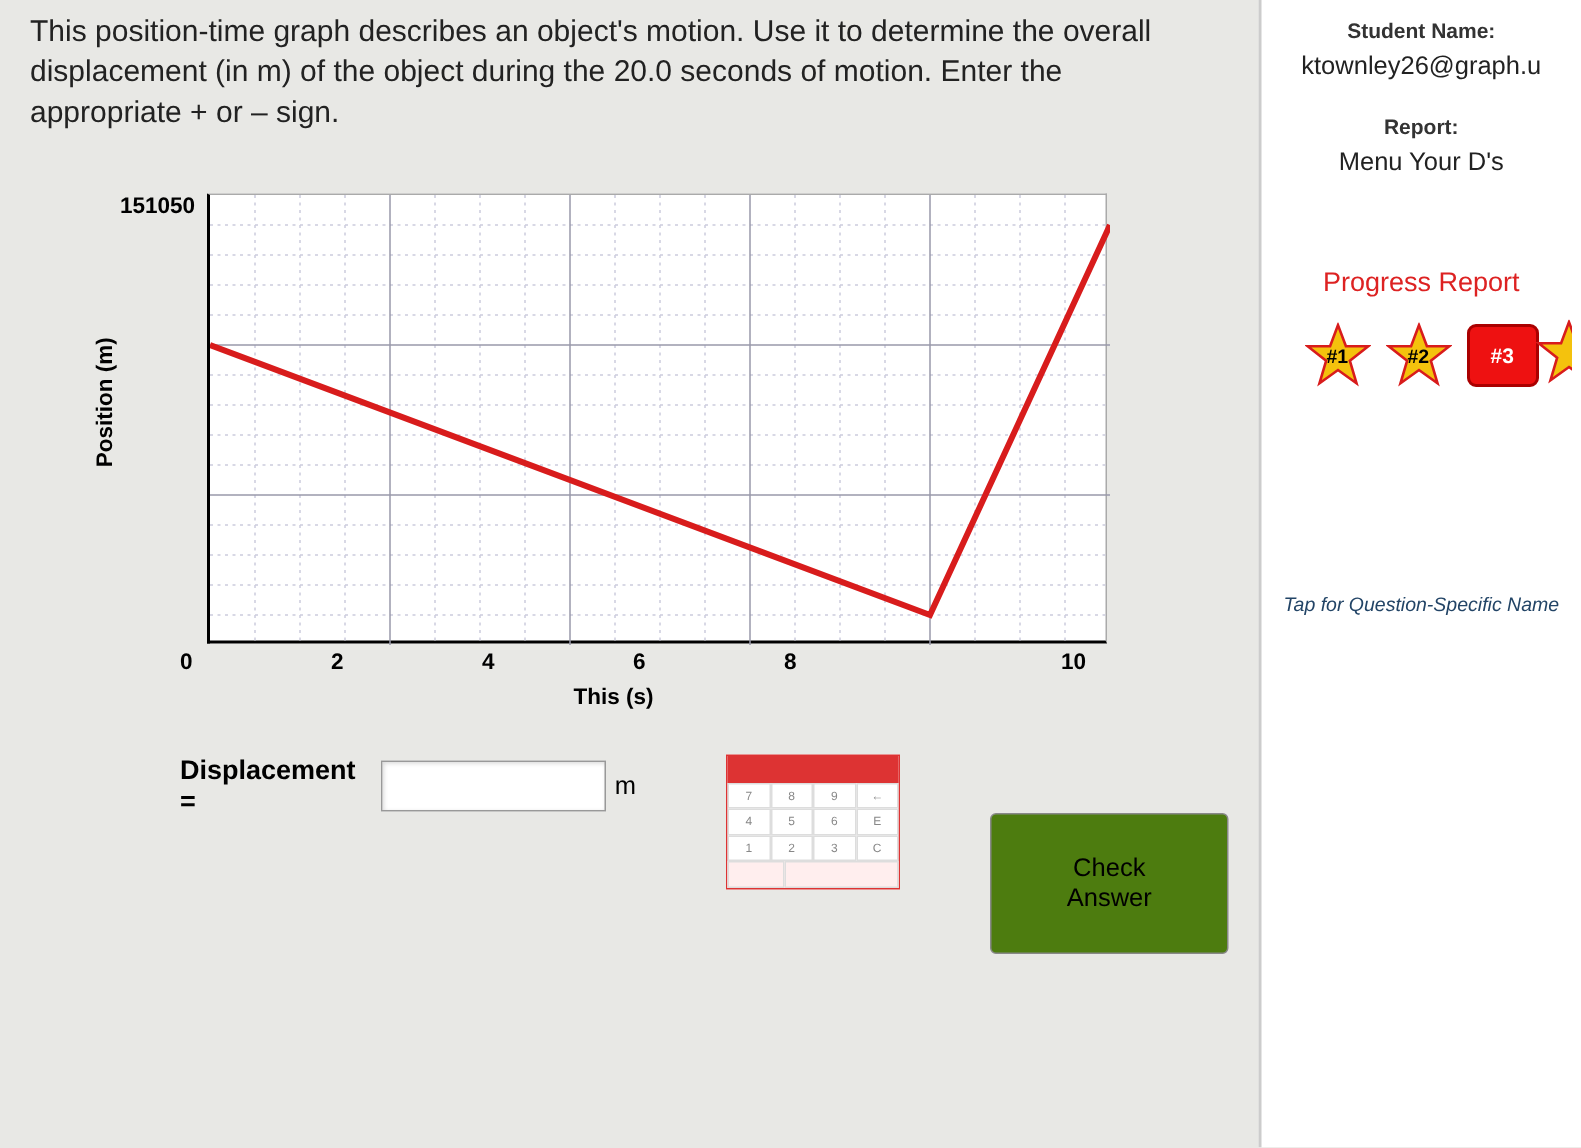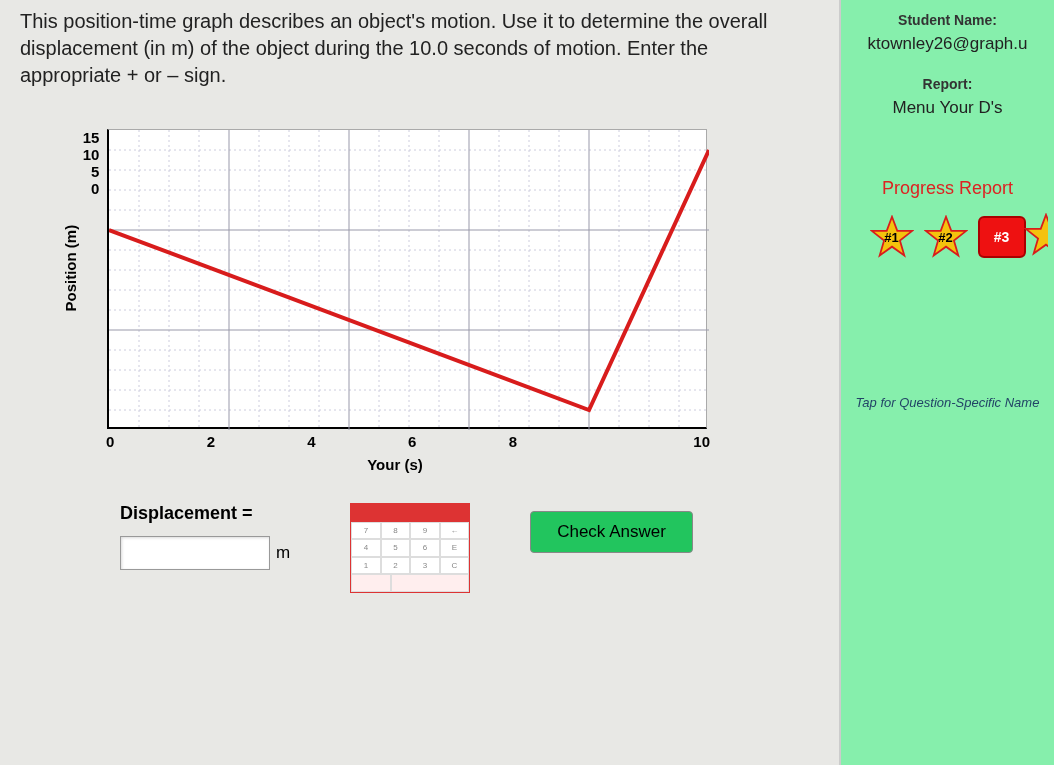--- a/index.html
+++ b/index.html
@@ -33,21 +33,21 @@
     transform: rotate(-90deg);
     font-weight: bold;
     font-size: 15px;
     white-space: nowrap;
     width: 20px;
   }
   .chart-inner { display: flex; flex-direction: column; align-items: center; }
   .plot-row { display: flex; }
   .yticks {
     display: flex;
-    flex-direction: column;
+    flex-direction: row;
     justify-content: flex-start;
     height: 300px;
     margin-right: 8px;
     text-align: right;
     font-weight: bold;
     font-size: 15px;
   }
   .plot {
     width: 600px;
     height: 300px;
@@ -70,21 +70,21 @@
   .xticks span:first-child { margin-left:-4px; }
   .xlabel { font-weight: bold; font-size: 15px; margin-top: 6px; }
 
   .answer-area {
     margin-left: 100px;
     margin-top: 30px;
     display: flex;
     align-items: flex-start;
     gap: 60px;
   }
-  .disp-col { display:flex; flex-direction:column; gap:12px;}
+  .disp-col { display:flex; flex-direction:row; gap:12px;}
   .disp-label { font-weight: bold; font-size: 18px; }
   .input-row { display:flex; align-items:center; gap:6px;}
   .disp-input {
     width: 150px; height: 34px;
     border: 1px solid #999;
     background: #fff;
     box-shadow: inset 1px 1px 3px rgba(0,0,0,.15);
   }
   .unit { font-size: 17px; }
   .keypad {
@@ -97,31 +97,31 @@
     color:#888;
   }
   .keypad .hdr{background:#d33;}
   .keypad .krow{display:grid;grid-template-columns:repeat(4,1fr);}
   .keypad .krow div{border:1px solid #ddd;display:flex;align-items:center;justify-content:center;}
   .keypad .ftr{display:grid;grid-template-columns:1fr 2fr;}
   .keypad .ftr div{border:1px solid #ddd;background:#fee;}
 
   .check-btn {
     border:1px solid #888;
-    background:#22c55e;
-    padding: 10px 26px;
+    background:#4d7c0f;
+    padding: 26px 26px;
     font-size: 17px;
     border-radius:4px;
-    margin-top: 8px;
+    margin-top: 39px;
     cursor:pointer;
   }
 
   .sidebar {
     width: 215px;
-    background: #86efac;
+    background: #ffffff;
     border-left: 2px solid #ccc;
     padding: 10px 8px;
     display:flex;
     flex-direction:column;
     align-items:center;
     gap: 6px;
   }
   .side-label { font-weight:bold; font-size:14px; color:#333; margin-top:2px;}
   .side-value { font-size:17px; color:#222; margin-bottom:14px;}
   .progress-title { color:#d22; font-weight:normal; font-size:18px; margin-top:40px; margin-bottom:10px;}
@@ -142,21 +142,21 @@
     font-size:16px;
     font-weight:bold;
     margin-bottom:10px;
     cursor:pointer;
   }
 </style>
 </head>
 <body>
 
 <div class="main">
-  <div class="question-text">This position-time graph describes an object's motion. Use it to determine the overall displacement (in m) of the object during the 10.0 seconds of motion. Enter the appropriate + or – sign.</div>
+  <div class="question-text">This position-time graph describes an object's motion. Use it to determine the overall displacement (in m) of the object during the 20.0 seconds of motion. Enter the appropriate + or – sign.</div>
 
   <div class="chart-wrap">
     <div class="ylabel">Position (m)</div>
     <div class="chart-inner">
       <div class="plot-row">
         <div class="yticks">
           <span>15</span>
           <span>10</span>
           <span>5</span>
           <span>0</span>
@@ -208,21 +208,21 @@
         </div>
       </div>
       <div class="xticks">
         <span>0</span>
         <span>2</span>
         <span>4</span>
         <span>6</span>
         <span>8</span>
         <span style="text-align:right">10</span>
       </div>
-      <div class="xlabel">Your (s)</div>
+      <div class="xlabel">This (s)</div>
     </div>
   </div>
 
   <div class="answer-area">
     <div class="disp-col">
       <div class="disp-label">Displacement =</div>
       <div class="input-row">
         <input class="disp-input" value="" style="">
         <span class="unit">m</span>
       </div>

